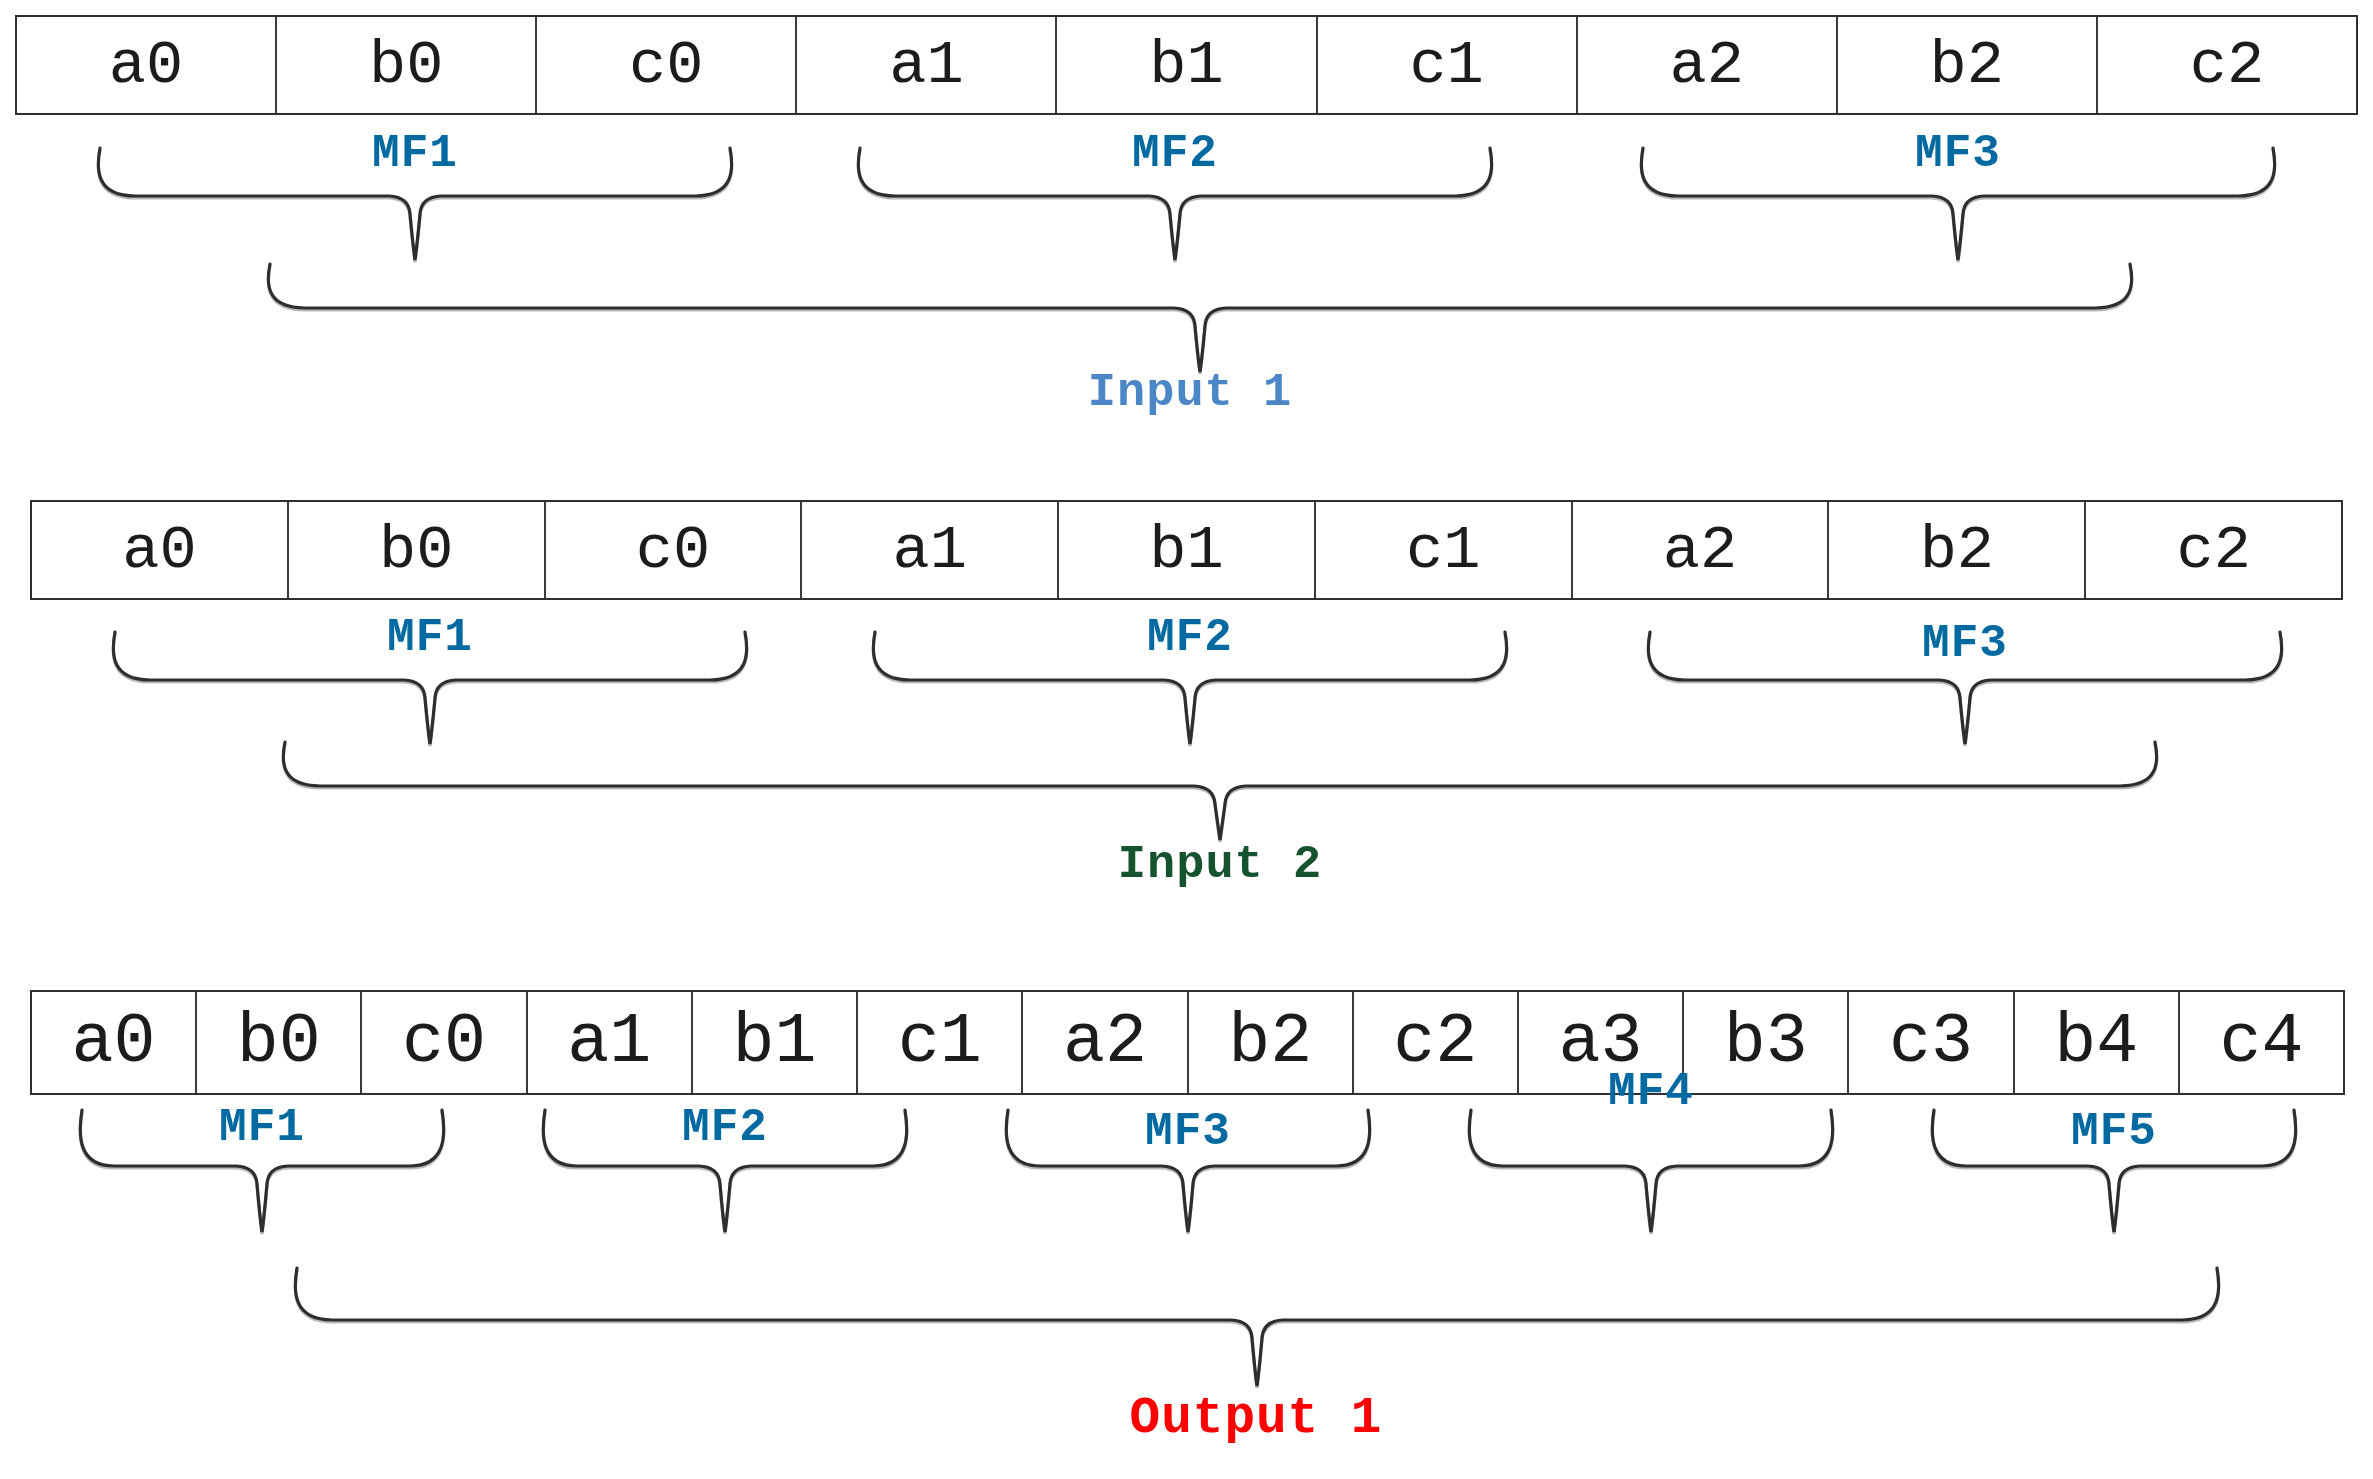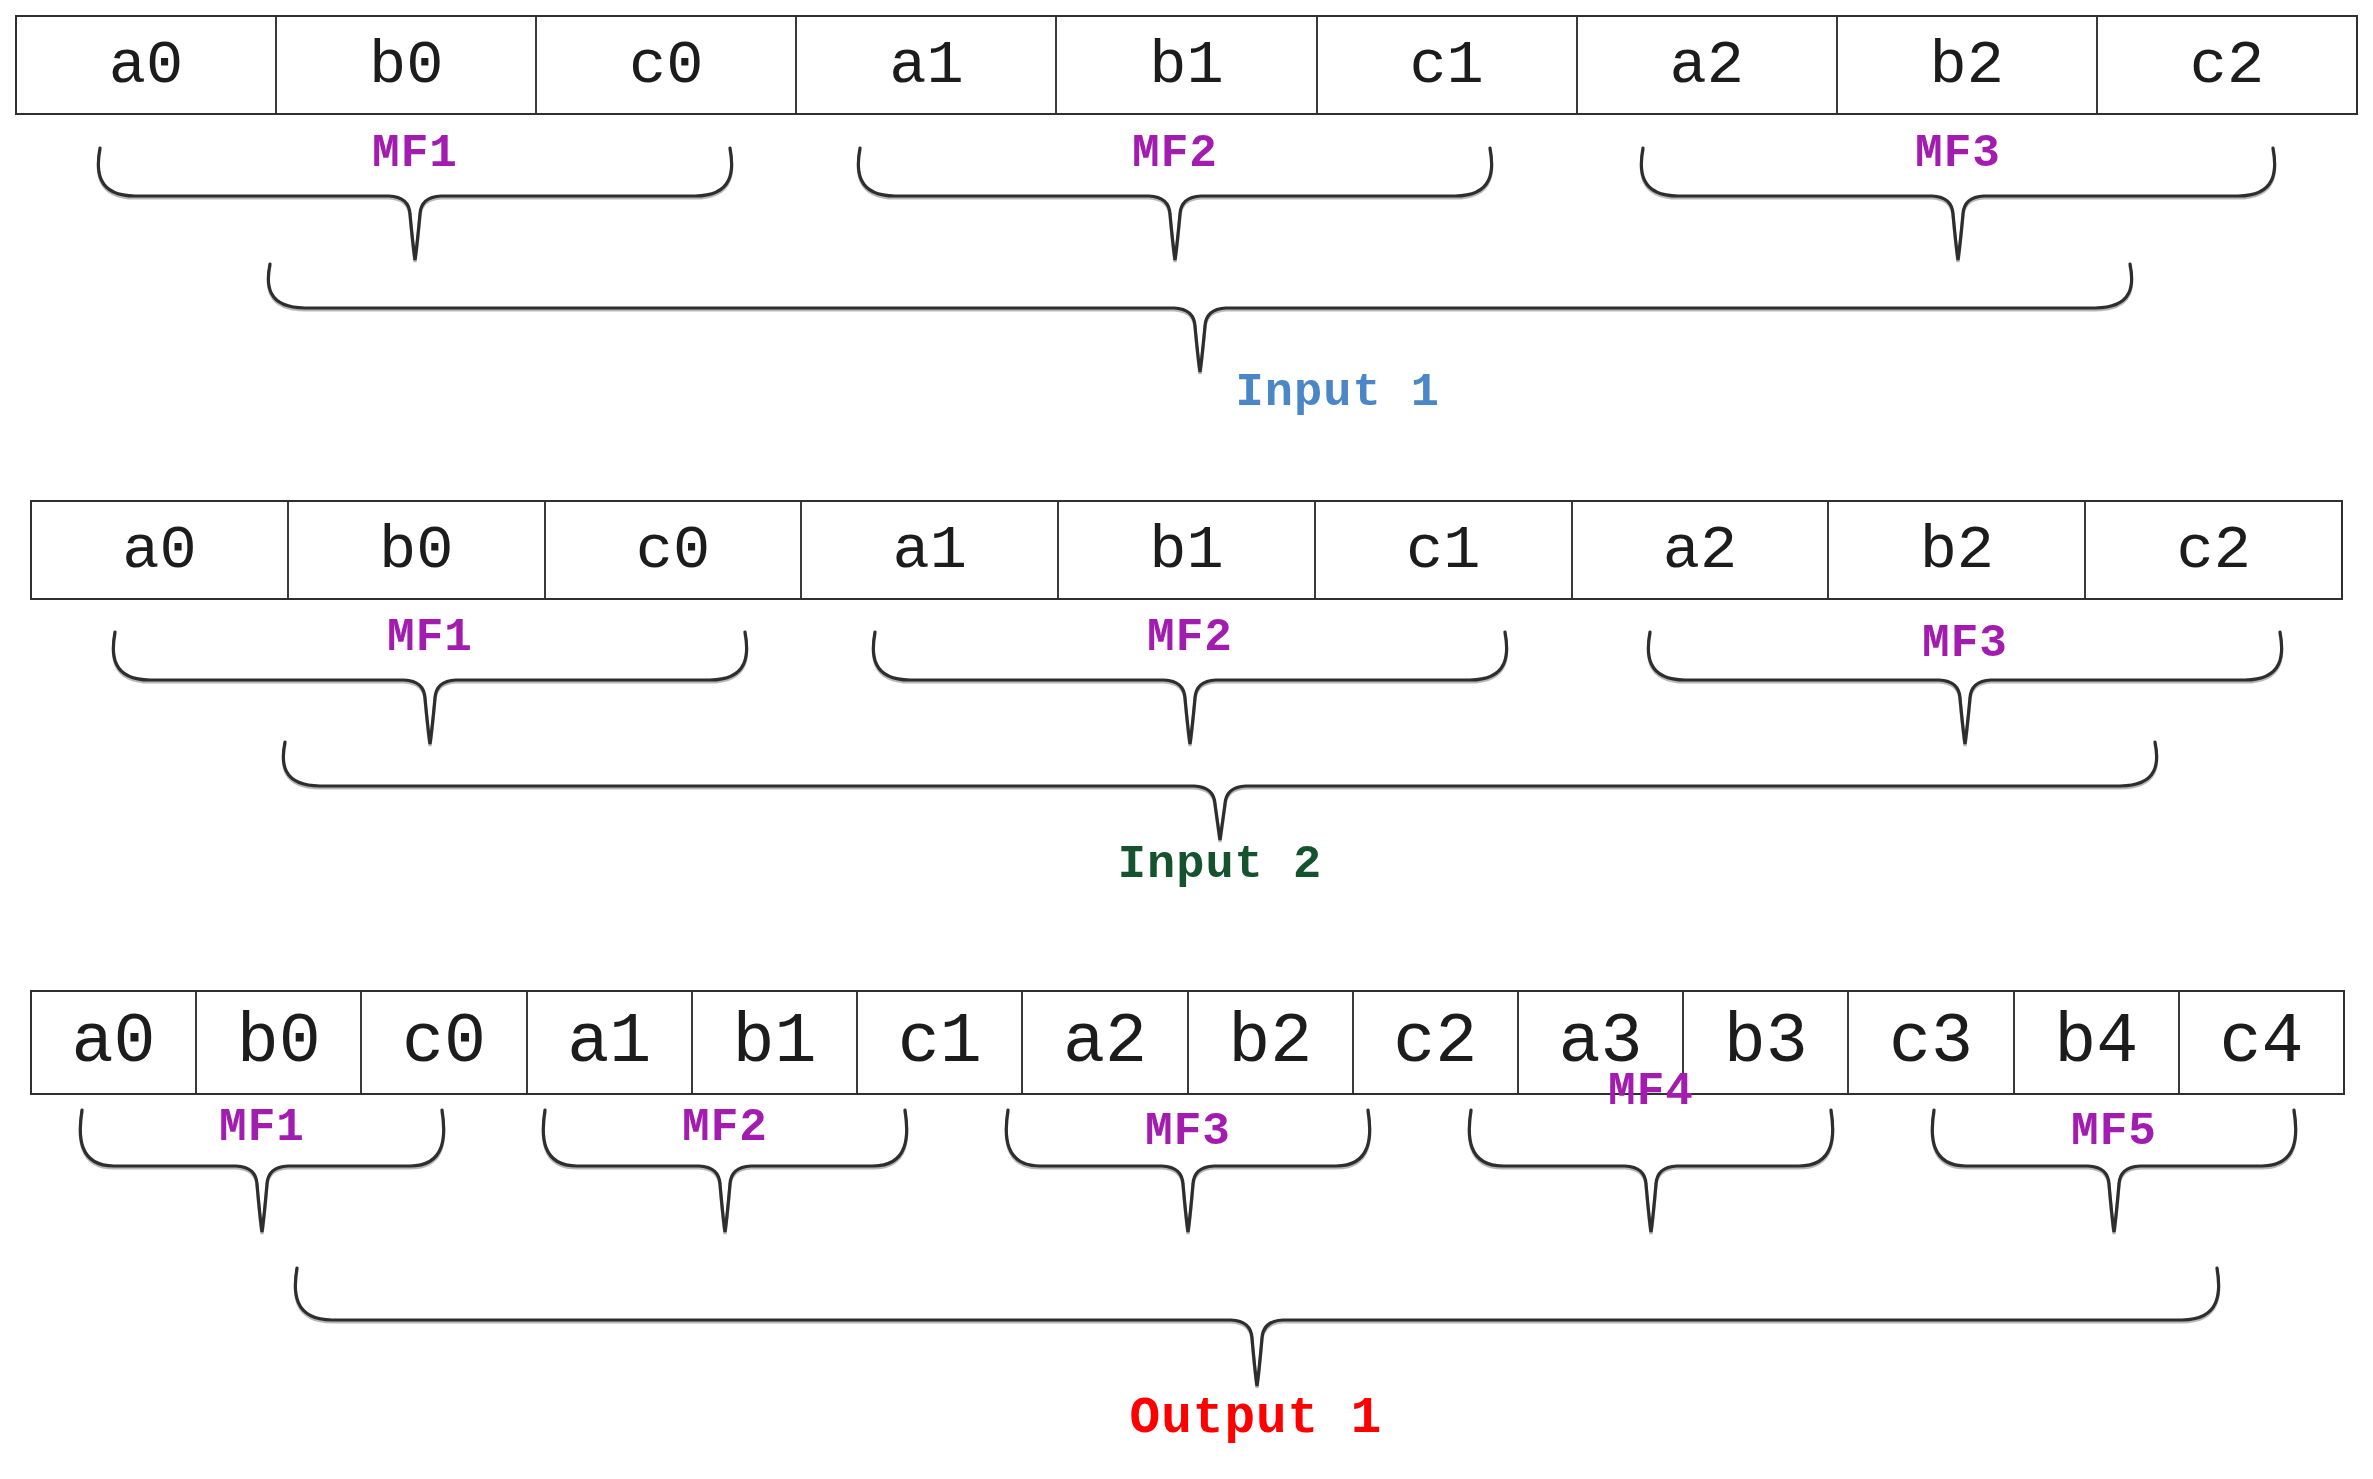--- a/index.html
+++ b/index.html
@@ -31,21 +31,21 @@
   .sec12 .cell{font-size:62px;}
   .sec3 .cell{font-size:70px;}
   svg.brace{position:absolute;overflow:visible;
     filter:drop-shadow(0px 2.5px 0.6px rgba(125,125,125,0.55));}
   svg.brace path{fill:none;stroke:#2e2e2e;stroke-width:3.2;stroke-linecap:round;}
   .mf-label{
     position:absolute;
     text-align:center;
     font-weight:bold;
     font-size:46px;
-    color:#a21caf;
+    color:#0369a1;
     height:52px;line-height:52px;
     letter-spacing:1px;
   }
   .row-label{
     position:absolute;
     width:500px;
     text-align:center;
     font-weight:bold;
     font-size:47px;
     letter-spacing:1px;
@@ -80,21 +80,21 @@
     </svg>
 
   <div class="mf-label" style="left:95px;top:128px;width:640px;">MF1</div>
   <div class="mf-label" style="left:855px;top:128px;width:640px;">MF2</div>
   <div class="mf-label" style="left:1638px;top:128px;width:640px;">MF3</div>
 
   <svg class="brace" style="left:265px;top:262px;" width="1870" height="114" viewBox="0 0 1870 114">
       <path d="M 5 2 C 1 21.6 1 46 40 46 L 909 46 Q 929 47 930 64 Q 933 96 935 110 Q 937 96 940 64 Q 941 47 961 46 L 1830 46 C 1869 46 1869 21.6 1865 2"></path>
     </svg>
 
-  <div class="row-label" style="left: 940px; top: 366px; color: rgb(75, 135, 198); text-align: right;">Input 1</div>
+  <div class="row-label" style="left: 940px; top: 366px; color: rgb(75, 135, 198);">Input 1</div>
 
   <div class="array-table sec12" style="left:30px;top:500px;width:2313px;height:100px;">
     <div class="cell">a0</div>
     <div class="cell">b0</div>
     <div class="cell">c0</div>
     <div class="cell">a1</div>
     <div class="cell">b1</div>
     <div class="cell">c1</div>
     <div class="cell">a2</div>
     <div class="cell">b2</div>

